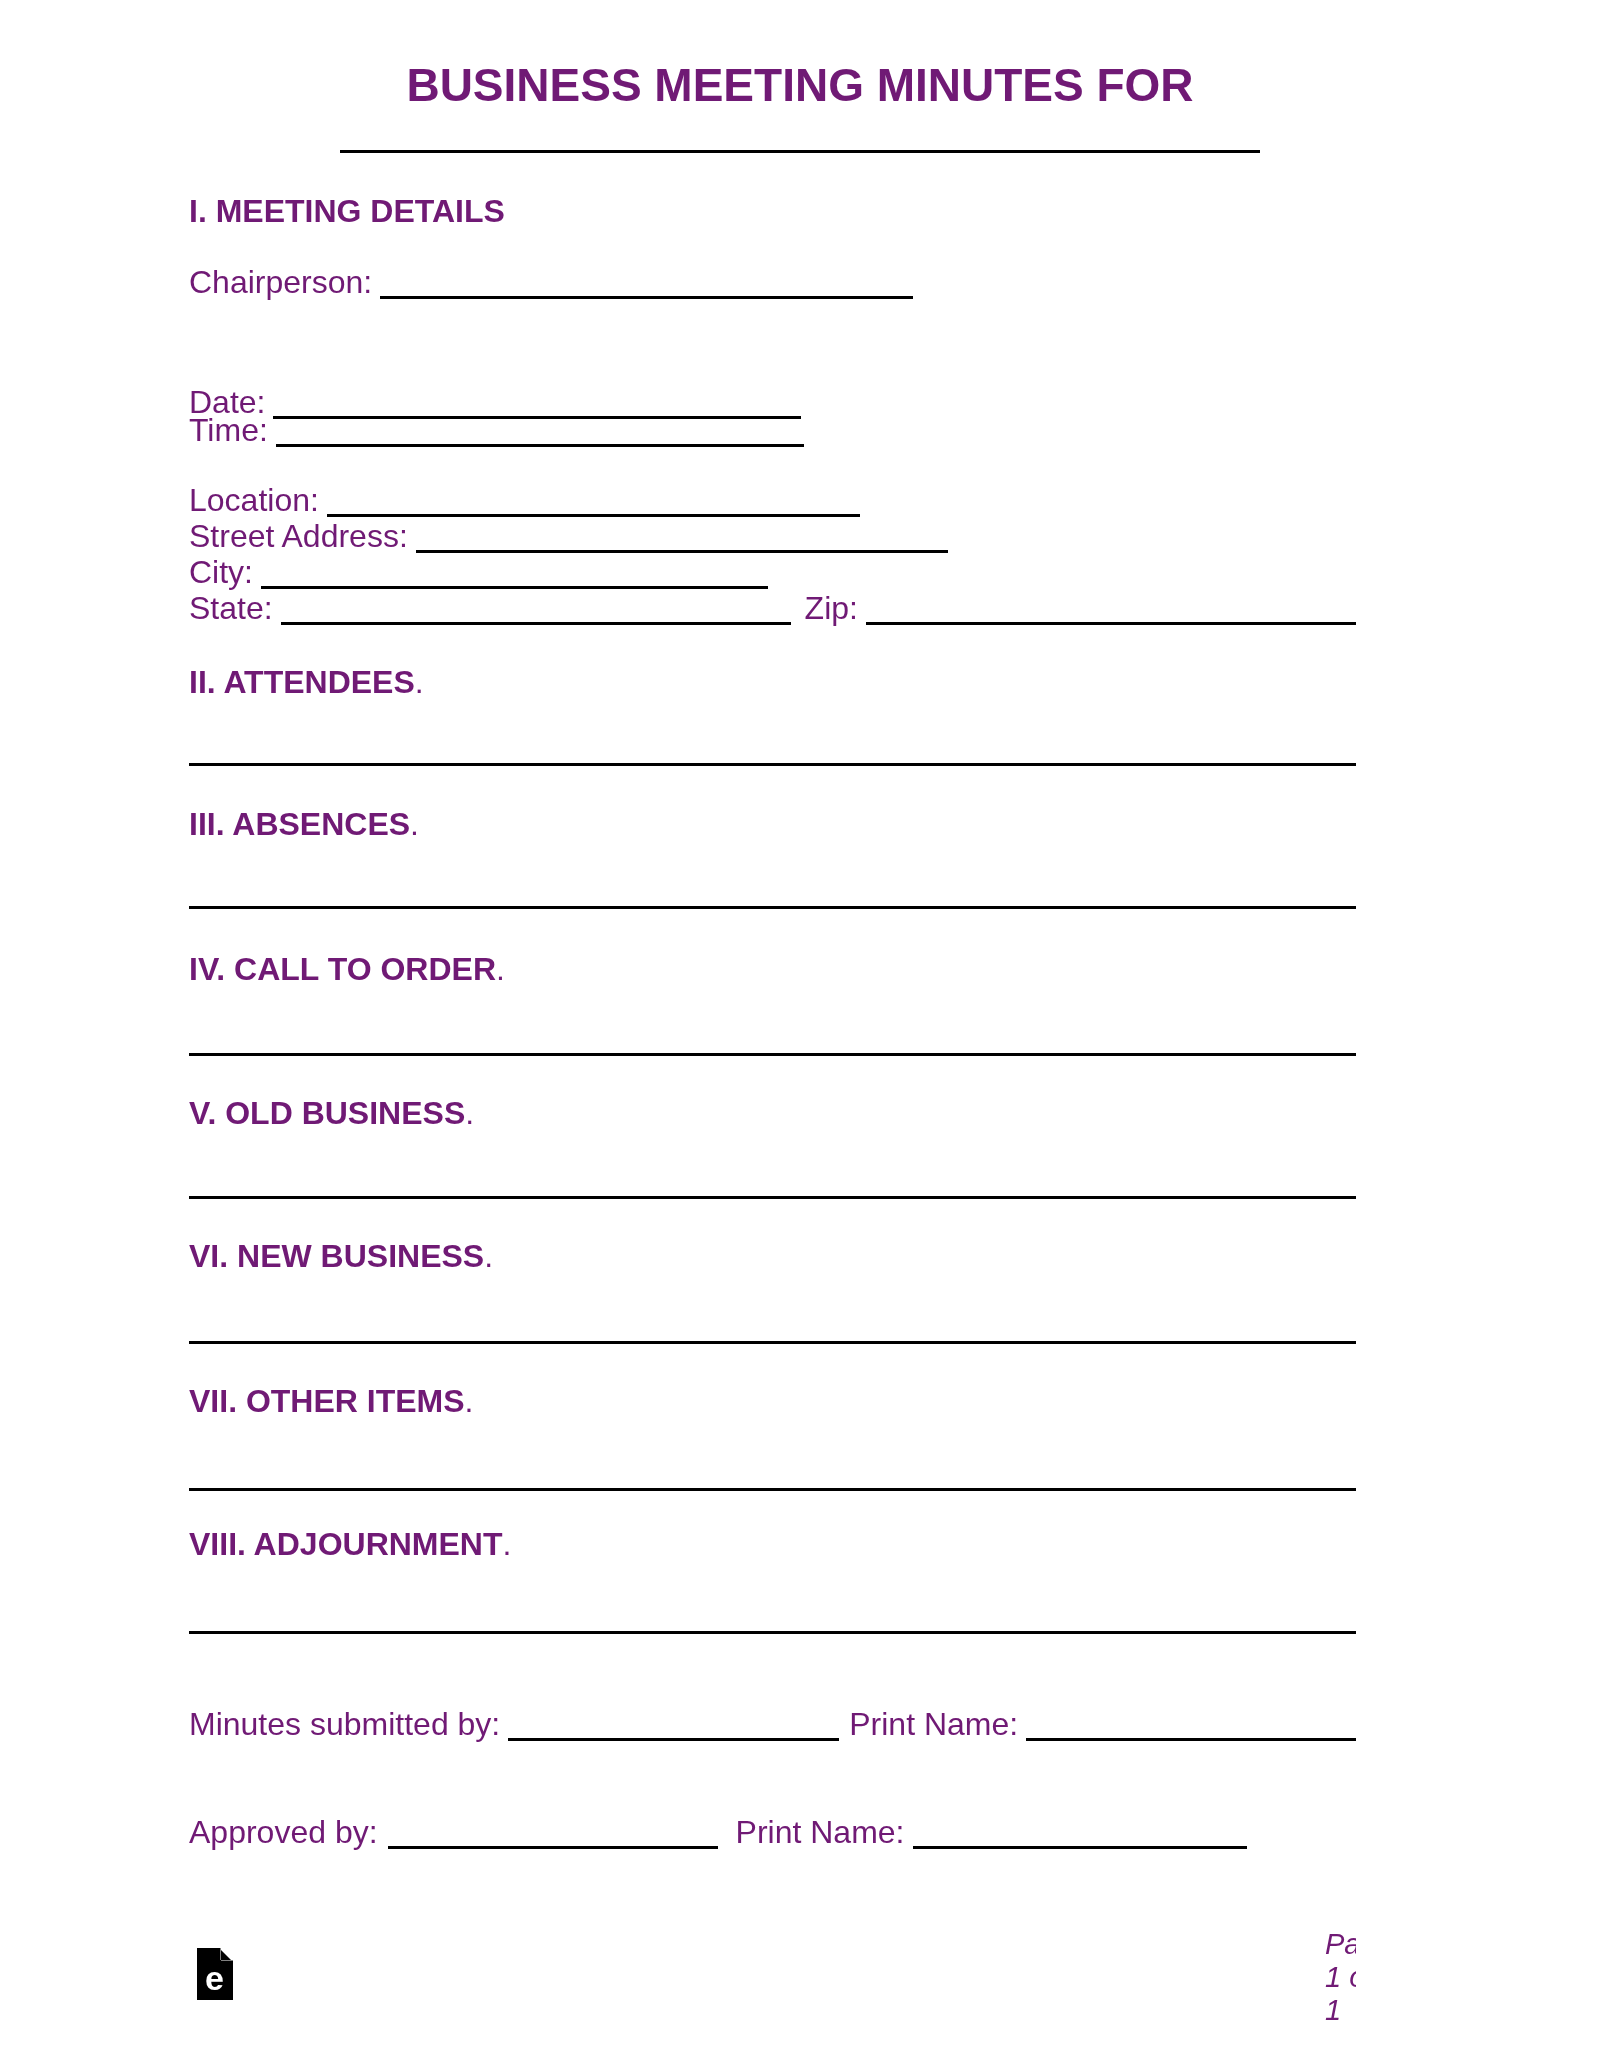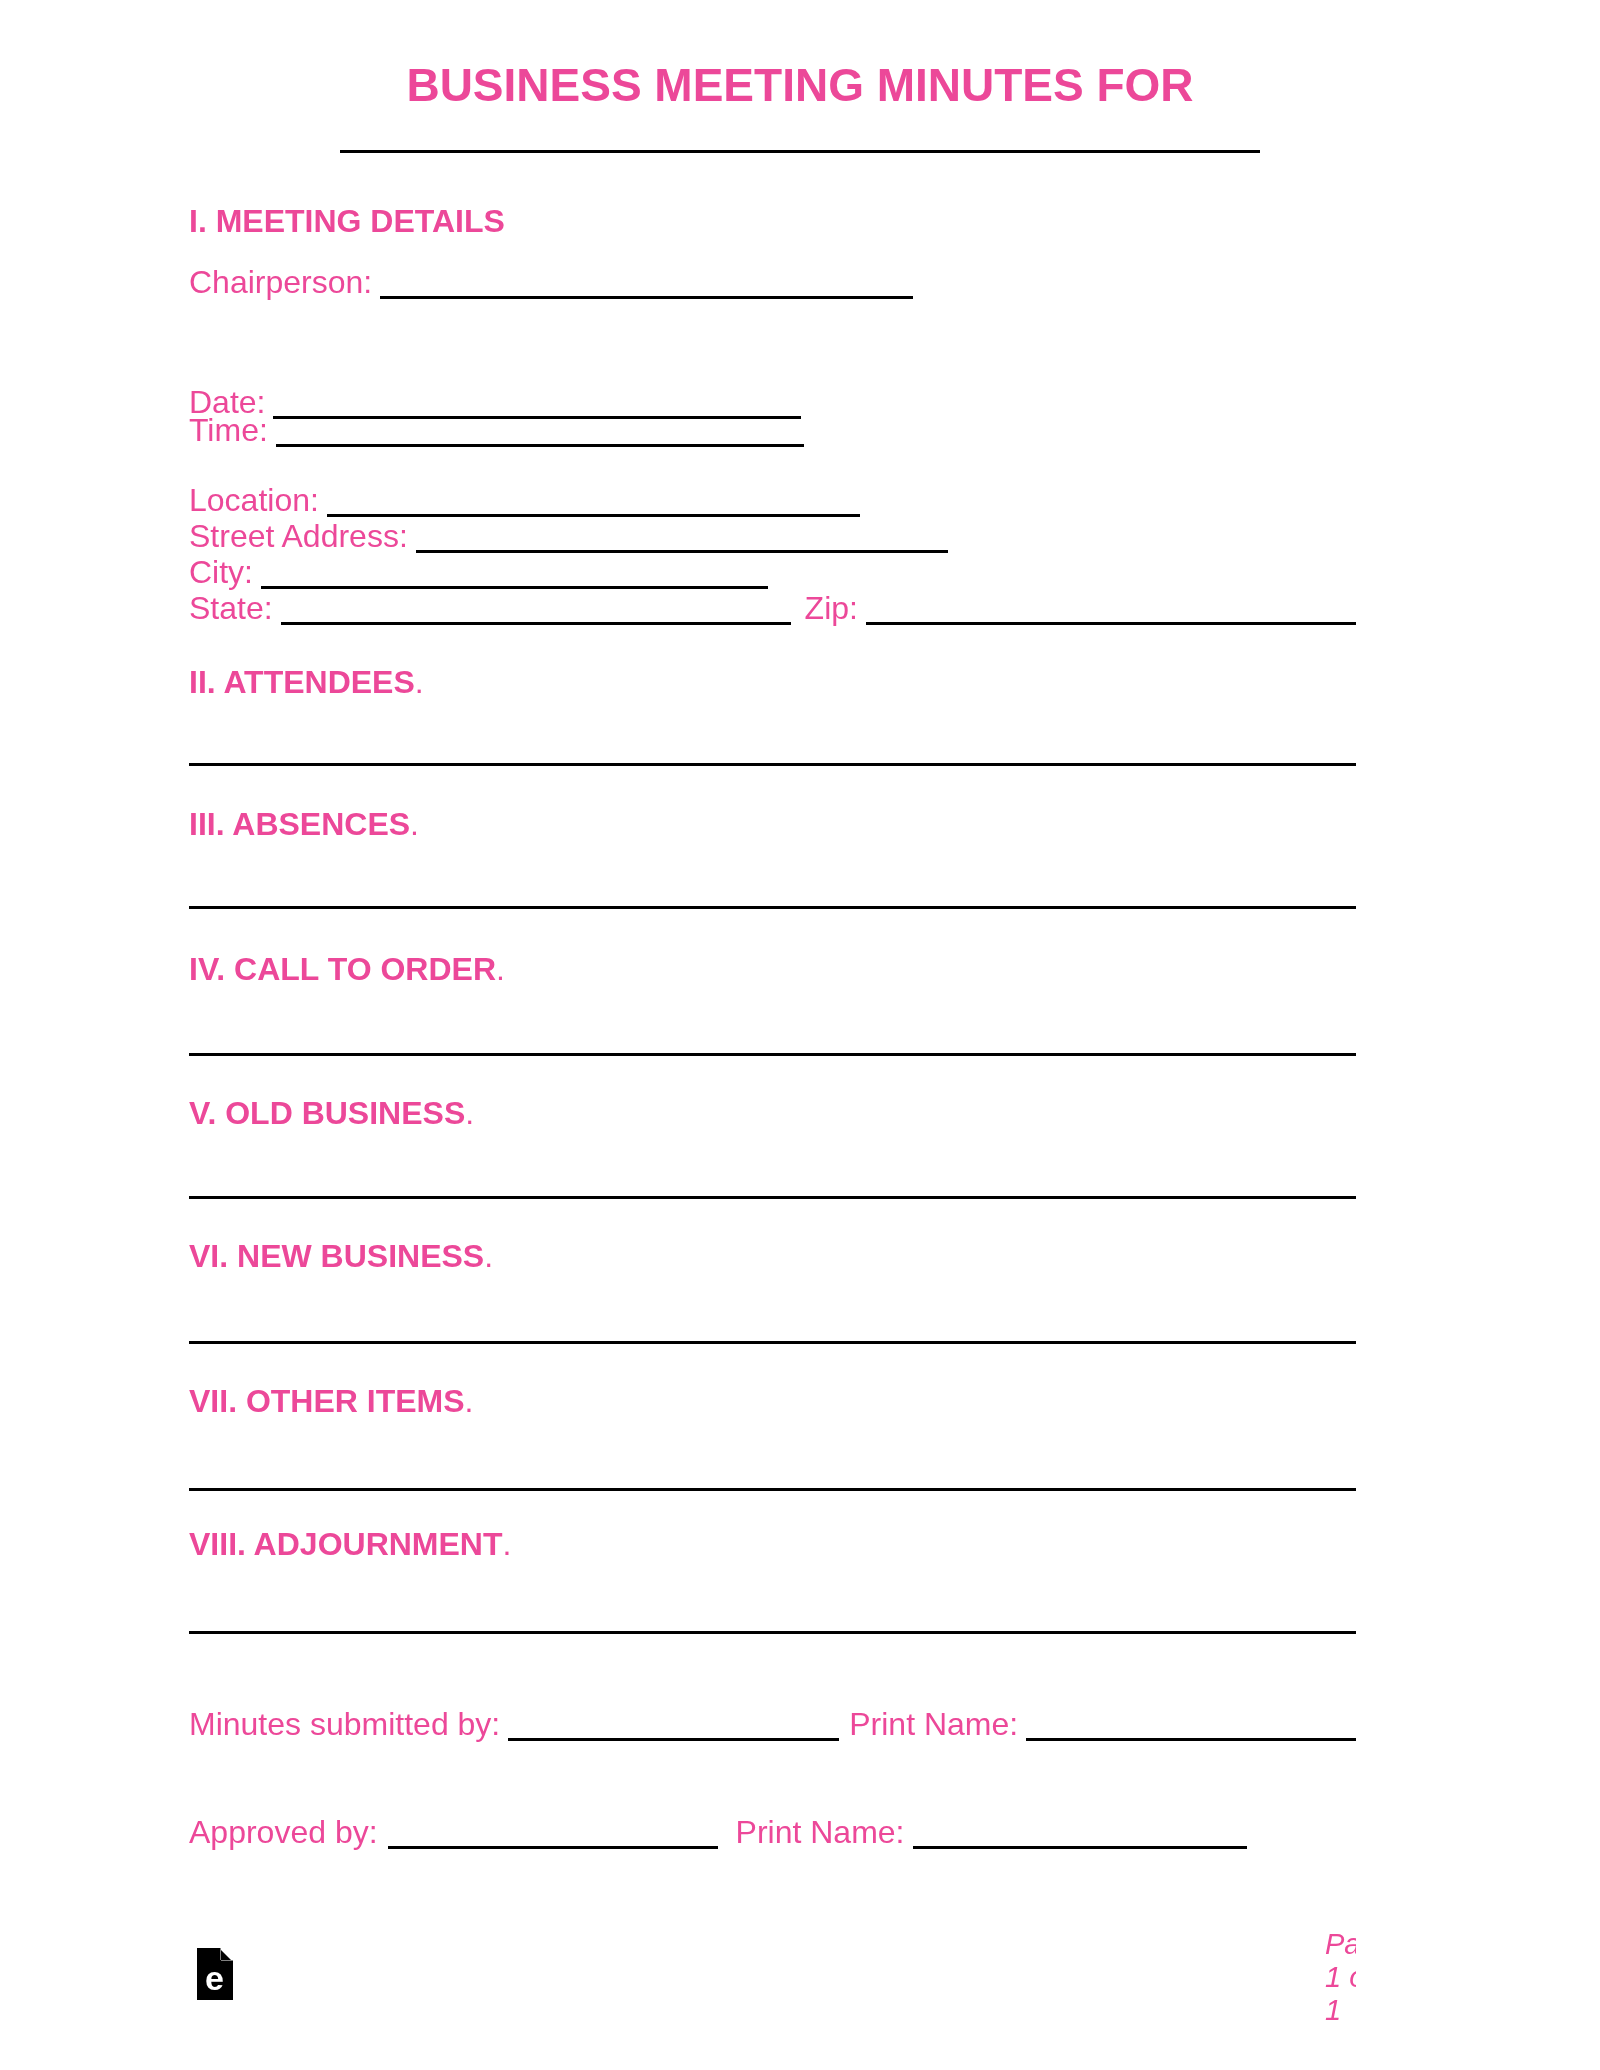--- a/index.html
+++ b/index.html
@@ -1,18 +1,18 @@
 <!DOCTYPE html>
 <html><head>
 <meta charset="utf-8">
 <style>
   html,body{margin:0;padding:0;background:#fff;}
   .page{
     position:relative;width:1356px;height:2070px;background:#ffffff;
-    font-family:"Liberation Sans",sans-serif;color:#ec4899;overflow:hidden;
+    font-family:"Liberation Sans",sans-serif;color:#701a75;overflow:hidden;
   }
   .title{
     position:absolute;top:58px;left:0;width:1600px;text-align:center;
     font-size:46px;font-weight:bold;white-space:nowrap;
   }
   .title-rule{position:absolute;left:340px;top:150px;width:920px;border-top:3px solid #000;}
   .row{position:absolute;left:189px;font-size:32px;white-space:nowrap;}
   .heading{font-weight:bold;}
   .suffix{font-weight:normal;}
   .blank{
@@ -27,21 +27,21 @@
   .logo{position:absolute;left:197px;top:1948px;width:36px;height:52px;}
 </style>
 </head>
 <body>
 
 <div class="page">
 
   <div class="title">BUSINESS MEETING MINUTES FOR</div>
   <div class="title-rule"></div>
 
-  <div class="row heading" style="top:203px">I. MEETING DETAILS</div>
+  <div class="row heading" style="top:193px">I. MEETING DETAILS</div>
 
   <div class="row" style="top:264px">
     <span>Chairperson:</span><span class="blank" style="width:533px"></span>
   </div>
 
   <div class="row" style="top:384px">
     <span>Date:</span><span class="blank" style="width:528px"></span>
   </div>
   <div class="row" style="top:412px">
     <span>Time:</span><span class="blank" style="width:528px"></span>

